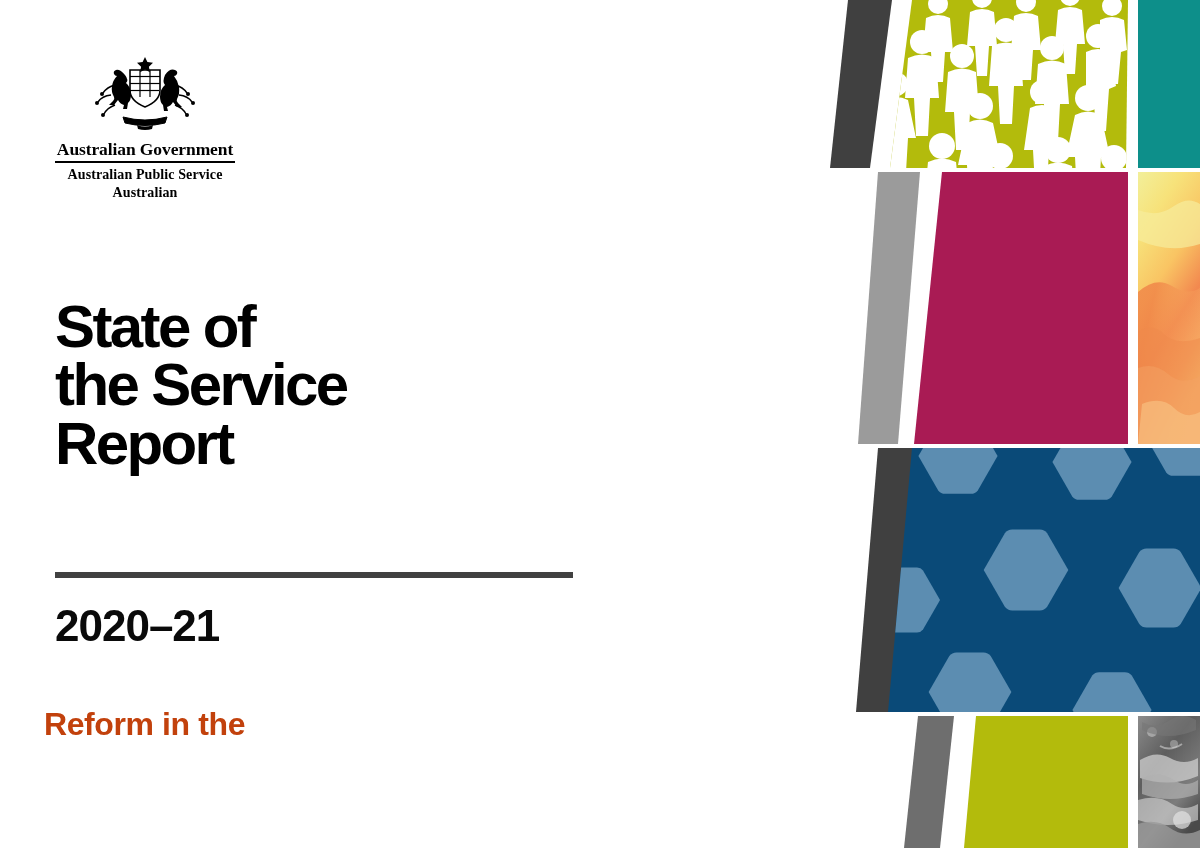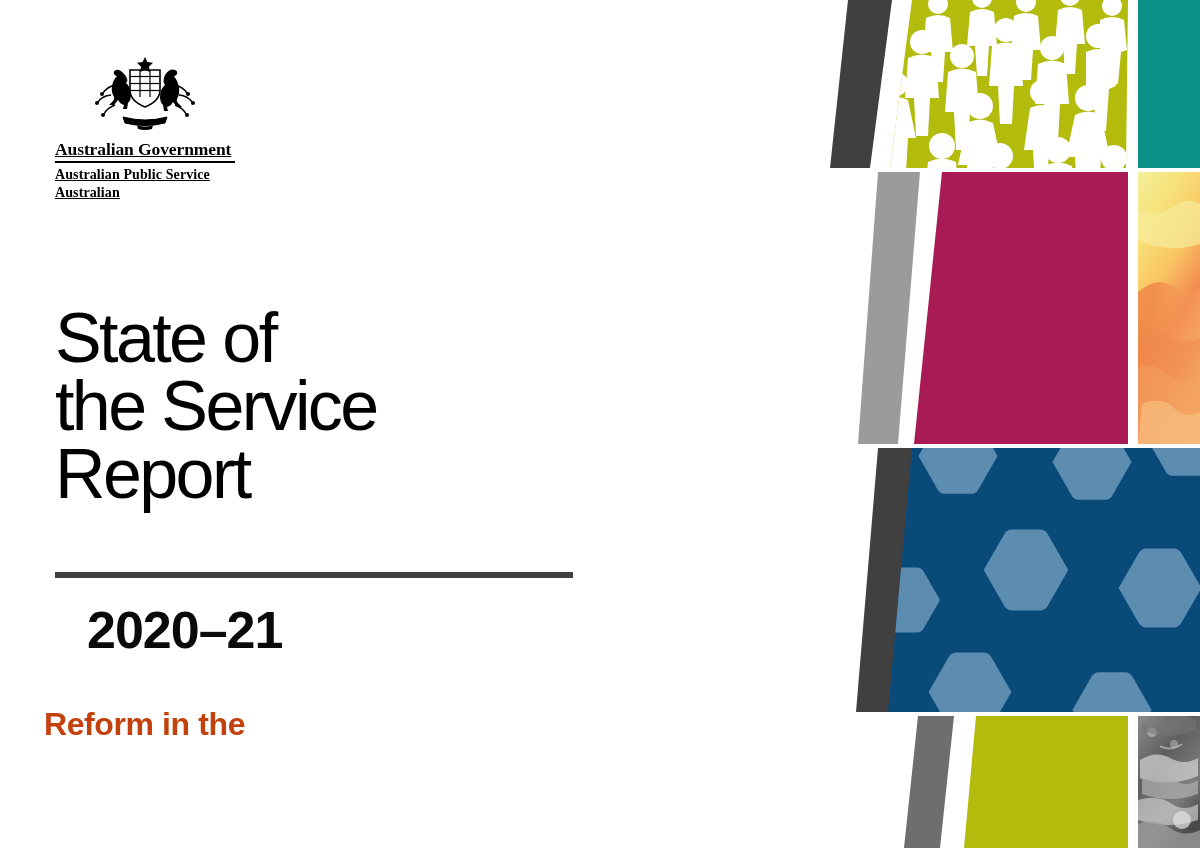--- a/index.html
+++ b/index.html
@@ -28,21 +28,21 @@
     top: 0;
     width: 830px;
     height: 848px;
   }
 
   .crest-block {
     position: absolute;
     left: 55px;
     top: 55px;
     width: 180px;
-    text-decoration: underline;
+    text-align: center;
   }
   .crest-svg {
     display: block;
     margin: 0 auto 6px auto;
   }
   .crest-line1 {
     font-family: "Liberation Serif", serif;
     font-weight: bold;
     font-size: 17.5px;
     letter-spacing: -0.1px;
@@ -64,22 +64,22 @@
     line-height: 1.26;
     letter-spacing: 0.1px;
   }
 
   .main-title {
     position: absolute;
     left: 55px;
     top: 258px;
     width: 640px;
     font-family: "Liberation Sans", sans-serif;
-    font-weight: normal;
-    font-size: 70px;
+    font-weight: bold;
+    font-size: 60px;
     line-height: 0.97;
     letter-spacing: -2.6px;
     color: #000000;
   }
   .main-title .tline { display: block; }
 
   .rule {
     position: absolute;
     left: 55px;
     top: 572px;
@@ -87,25 +87,24 @@
     height: 6px;
     background: #414141;
   }
 
   .year {
     position: absolute;
     left: 55px;
     top: 602px;
     font-family: "Liberation Sans", sans-serif;
     font-weight: bold;
-    font-size: 52px;
+    font-size: 44px;
     letter-spacing: -1px;
     color: #0a0a0a;
     line-height: 1.1;
-    margin-left: 32px;
   }
 
   .subtitle {
     position: absolute;
     left: 44px;
     top: 702px;
     width: 480px;
     font-family: "Liberation Sans", sans-serif;
     font-weight: bold;
     font-size: 32px;

